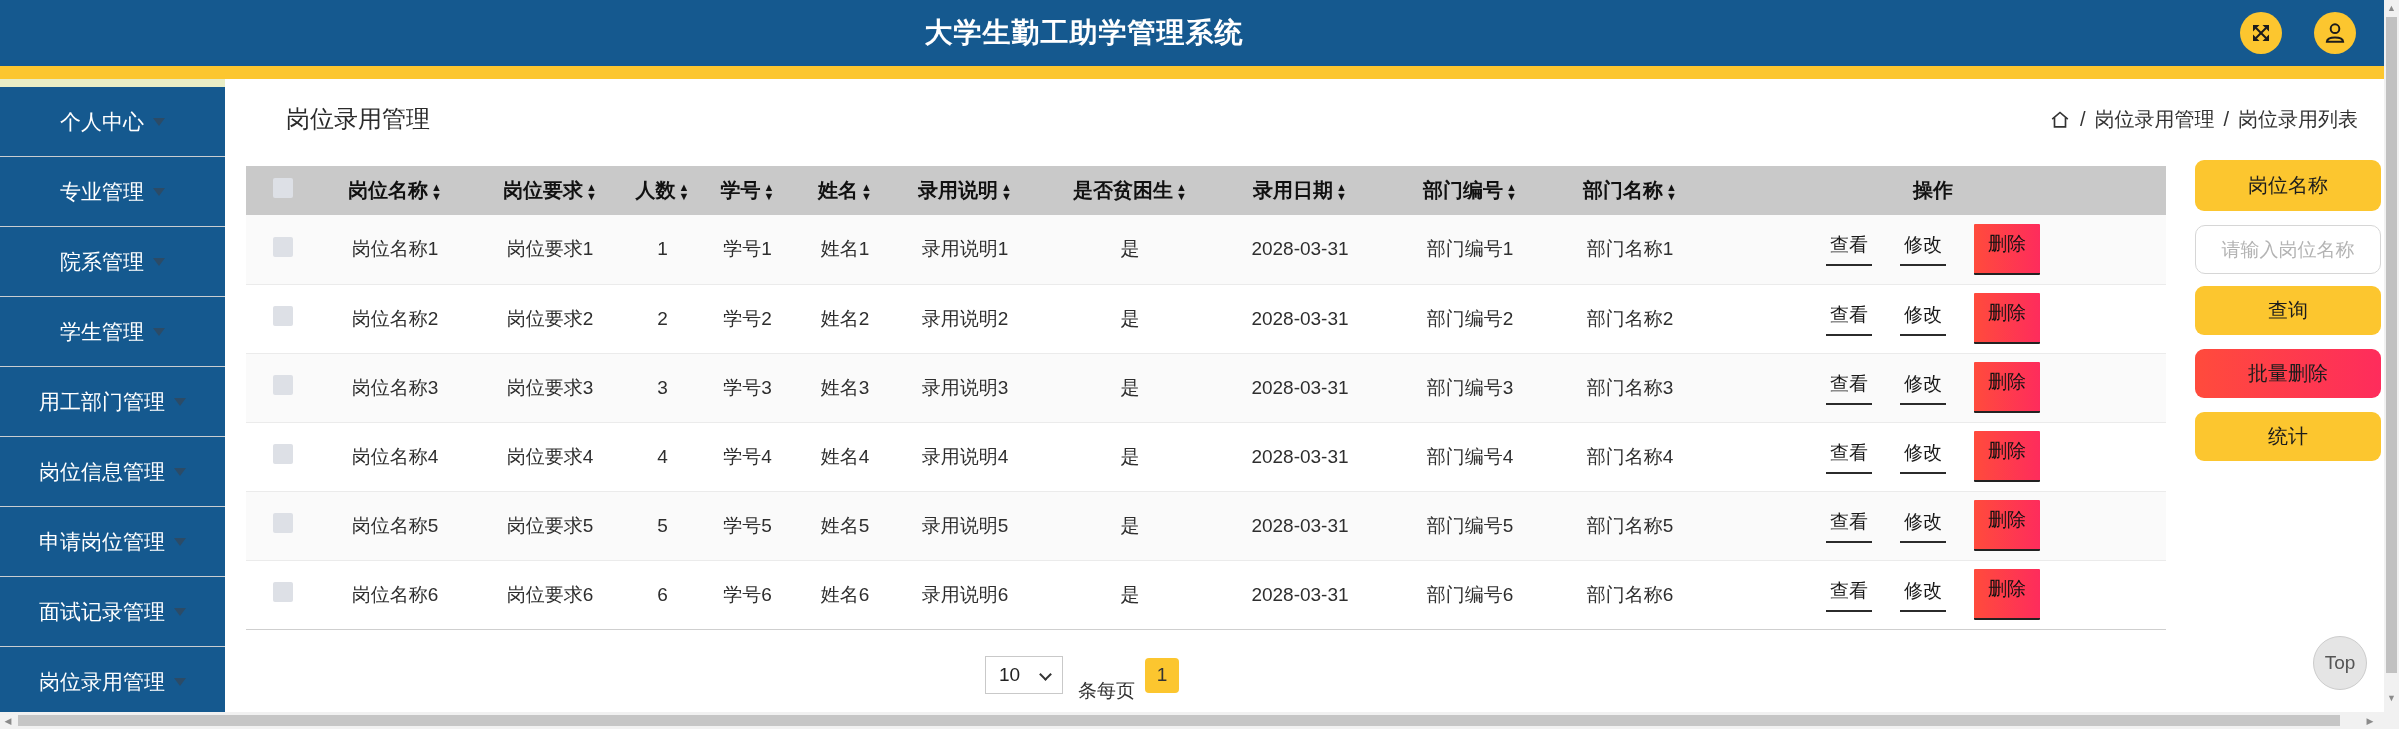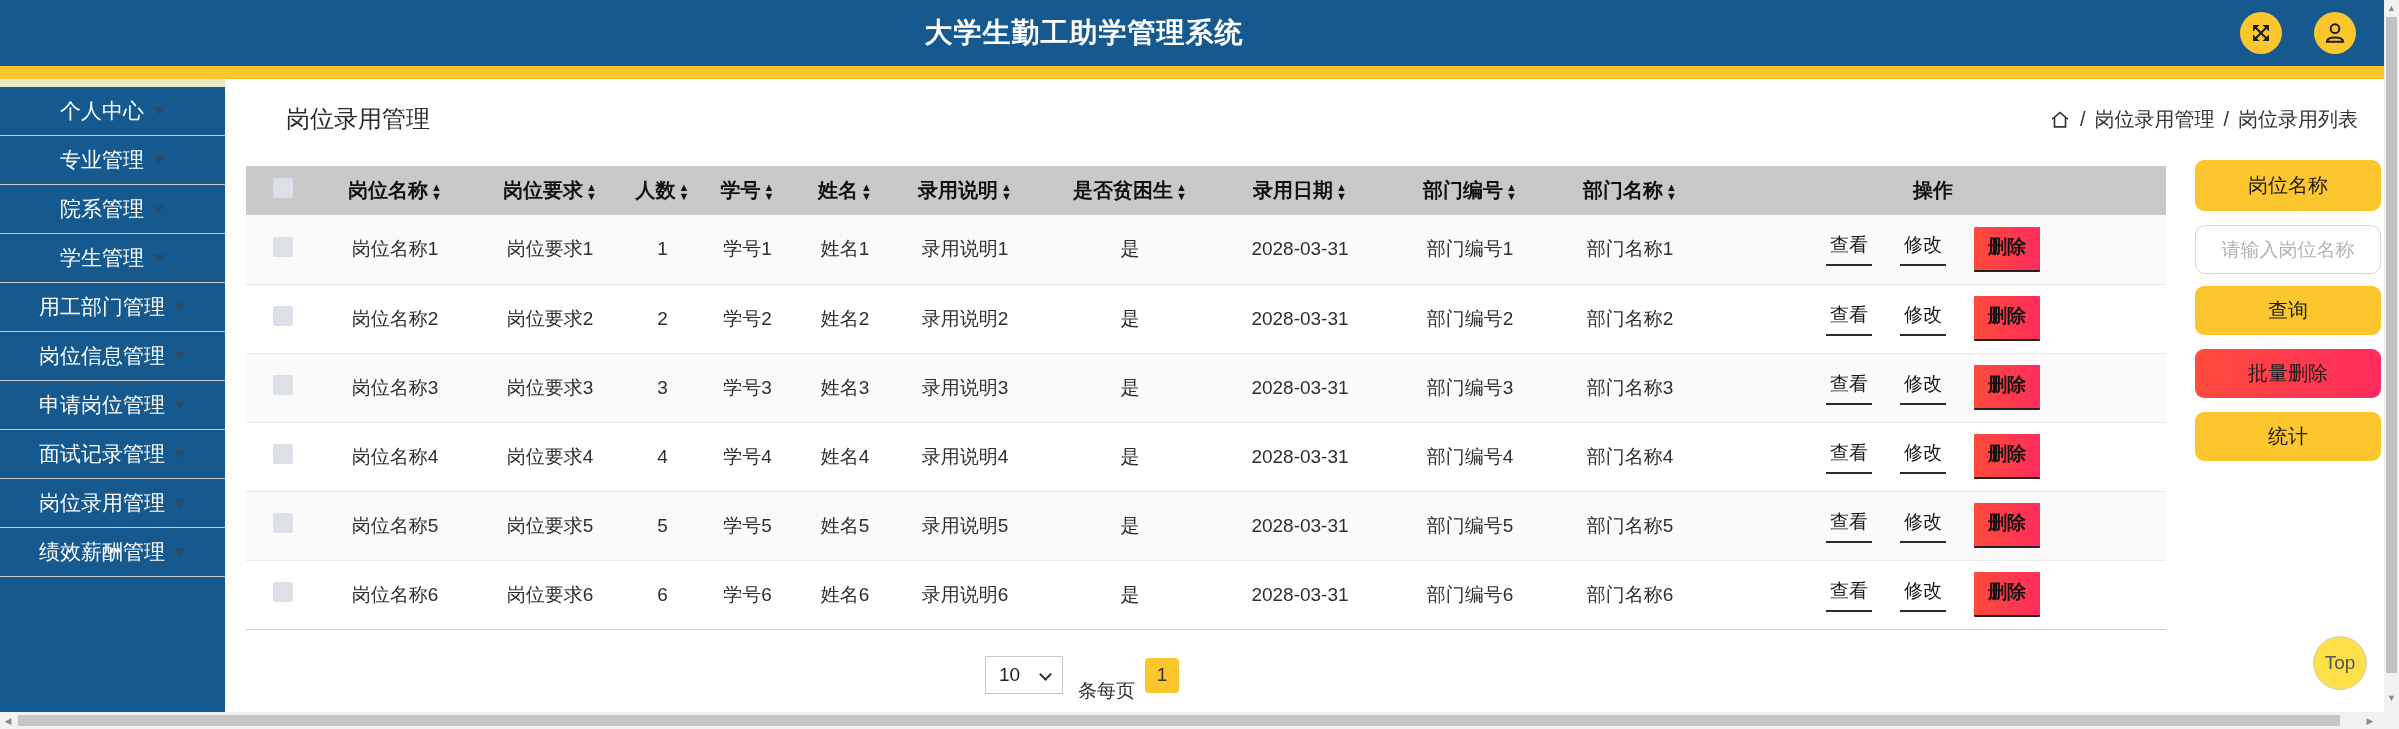--- a/index.html
+++ b/index.html
@@ -20,21 +20,21 @@
   .app-title{position:absolute;left:1084px;top:50%;transform:translate(-50%,-50%);color:#fff;font-size:28px;font-weight:600;letter-spacing:1px;white-space:nowrap;}
   .circle-btn{position:absolute;top:12px;width:42px;height:42px;border-radius:50%;background:var(--accent-yellow);display:flex;align-items:center;justify-content:center;cursor:pointer;}
   .circle-btn.fs{left:2240px;}
   .circle-btn.usr{left:2314px;}
   .yellow-bar{position:absolute;left:0;top:66px;width:2399px;height:13px;background:var(--accent-yellow);}
   .pale-strip{position:absolute;left:0;top:79px;width:225px;height:8px;background:var(--pale-strip);}
 
   
   .sidebar{position:absolute;left:0;top:87px;width:225px;height:625px;background:var(--header-blue);overflow:hidden;}
   .sidebar ul{list-style:none;}
-  .side-item{height:49px;display:flex;align-items:center;justify-content:center;gap:9px;color:#fff;font-size:21px;border-bottom:1px solid #c9cdd1;cursor:pointer;white-space:nowrap;}
+  .side-item{height:70px;display:flex;align-items:center;justify-content:center;gap:9px;color:#fff;font-size:21px;border-bottom:1px solid #c9cdd1;cursor:pointer;white-space:nowrap;}
   .caret{width:0;height:0;border-left:6px solid transparent;border-right:6px solid transparent;border-top:8px solid #2c4b66;display:inline-block;}
 
   
   .page-title{position:absolute;left:286px;top:103px;font-size:24px;font-weight:400;color:#2b2b2b;}
   .breadcrumb{position:absolute;right:41px;top:106px;display:flex;align-items:center;gap:9px;font-size:20px;color:#333;white-space:nowrap;}
   .breadcrumb .sep{color:#333;}
   .breadcrumb .crumb{cursor:pointer;}
 
   
   .data-table{position:absolute;left:246px;top:166px;width:1920px;border-collapse:collapse;table-layout:fixed;}
@@ -43,42 +43,42 @@
   .data-table tbody tr:nth-child(odd){background:#fafafa;}
   .data-table tbody tr:nth-child(even){background:#fff;}
   .data-table tbody tr:last-child td{border-bottom:1px solid #cfcfcf;}
   .c0{width:74px;} .c1{width:150px;} .c2{width:160px;} .c3{width:65px;} .c4{width:105px;} .c5{width:90px;}
   .c6{width:150px;} .c7{width:180px;} .c8{width:160px;} .c9{width:180px;} .c10{width:140px;} .c11{width:466px;}
   .checkbox{width:20px;height:20px;background:#dde0e6;border-radius:2px;display:inline-block;cursor:pointer;}
   .sort{display:inline-flex;flex-direction:column;align-items:center;margin-left:3px;vertical-align:middle;}
   .sort i{font-style:normal;font-size:11px;line-height:9px;color:#111;}
   .actions-wrap{display:flex;align-items:center;justify-content:center;gap:28px;}
   .row-link{font-size:19px;color:#1a1a1a;padding:0 4px 6px 4px;border-bottom:2px solid #2b2b2b;cursor:pointer;}
-  .delete-btn{border:none;font-family:inherit;font-size:19px;color:#111;padding:7px 14px 10px 14px;background:linear-gradient(90deg,var(--delete-grad-1),var(--delete-grad-2));border-bottom:2px solid #222;cursor:pointer;border-radius:1px;font-weight:bold;}
+  .delete-btn{border:none;font-family:inherit;font-size:19px;color:#111;padding:7px 14px 16px 14px;background:linear-gradient(90deg,var(--delete-grad-1),var(--delete-grad-2));border-bottom:2px solid #222;cursor:pointer;border-radius:1px;}
 
   
   .side-panel{position:absolute;left:2195px;top:160px;width:186px;}
   .panel-btn{position:absolute;left:0;width:186px;height:49px;border:none;border-radius:9px;font-family:inherit;font-size:20px;color:#1c1c1c;display:flex;align-items:center;justify-content:center;cursor:pointer;background:var(--accent-yellow);}
   .panel-btn.b-name{top:0;height:51px;}
   .panel-input{position:absolute;left:0;top:65px;width:186px;height:49px;border:1px solid #d6d6d6;border-radius:10px;font-family:inherit;font-size:19px;text-align:center;color:#333;background:#fff;outline:none;}
   .panel-input::placeholder{color:#b3b3b3;}
   .panel-btn.b-query{top:126px;}
   .panel-btn.b-batch{top:189px;background:linear-gradient(90deg,var(--delete-grad-1),var(--delete-grad-2));}
   .panel-btn.b-stats{top:252px;}
 
   
   .pagination{position:absolute;left:985px;top:655px;display:flex;align-items:center;height:40px;}
   .page-select{position:relative;width:78px;height:38px;border:1px solid #c9c9c9;border-radius:0;background:#fff;display:flex;align-items:center;cursor:pointer;}
   .page-select .val{font-size:19px;color:#222;margin-left:13px;}
   .page-select .chev{position:absolute;right:12px;top:13px;width:9px;height:9px;border-right:2.5px solid #333;border-bottom:2.5px solid #333;transform:rotate(45deg);}
   .per-label{font-size:19px;color:#333;margin-left:15px;white-space:nowrap;margin-top:32px;}
   .page-badge{width:34px;height:35px;background:var(--accent-yellow);border-radius:4px;margin-left:10px;display:flex;align-items:center;justify-content:center;font-size:19px;color:#333;cursor:pointer;}
 
   
-  .top-btn{position:absolute;left:2313px;top:636px;width:54px;height:54px;border:1px solid #ccc;border-radius:50%;background:#fde047;display:flex;align-items:center;justify-content:center;font-size:19px;color:#555;cursor:pointer;}
+  .top-btn{position:absolute;left:2313px;top:636px;width:54px;height:54px;border:1px solid #ccc;border-radius:50%;background:#e5e5e5;display:flex;align-items:center;justify-content:center;font-size:19px;color:#555;cursor:pointer;}
 
   
   .vscroll{position:absolute;right:0;top:0;width:15px;height:712px;background:#f1f1f1;}
   .vscroll .arrow{position:absolute;left:0;width:15px;height:15px;font-size:9px;color:#8b8b8b;display:flex;align-items:center;justify-content:center;}
   .vscroll .a-up{top:0;}
   .vscroll .a-down{top:690px;}
   .vscroll .thumb{position:absolute;left:2px;top:17px;width:11px;height:656px;background:#c1c1c1;}
   .hscroll{position:absolute;left:0;top:712px;width:2384px;height:17px;background:#f1f1f1;}
   .hscroll .arrow{position:absolute;top:0;width:16px;height:17px;font-size:9px;color:#8b8b8b;display:flex;align-items:center;justify-content:center;}
   .hscroll .a-left{left:0;}

